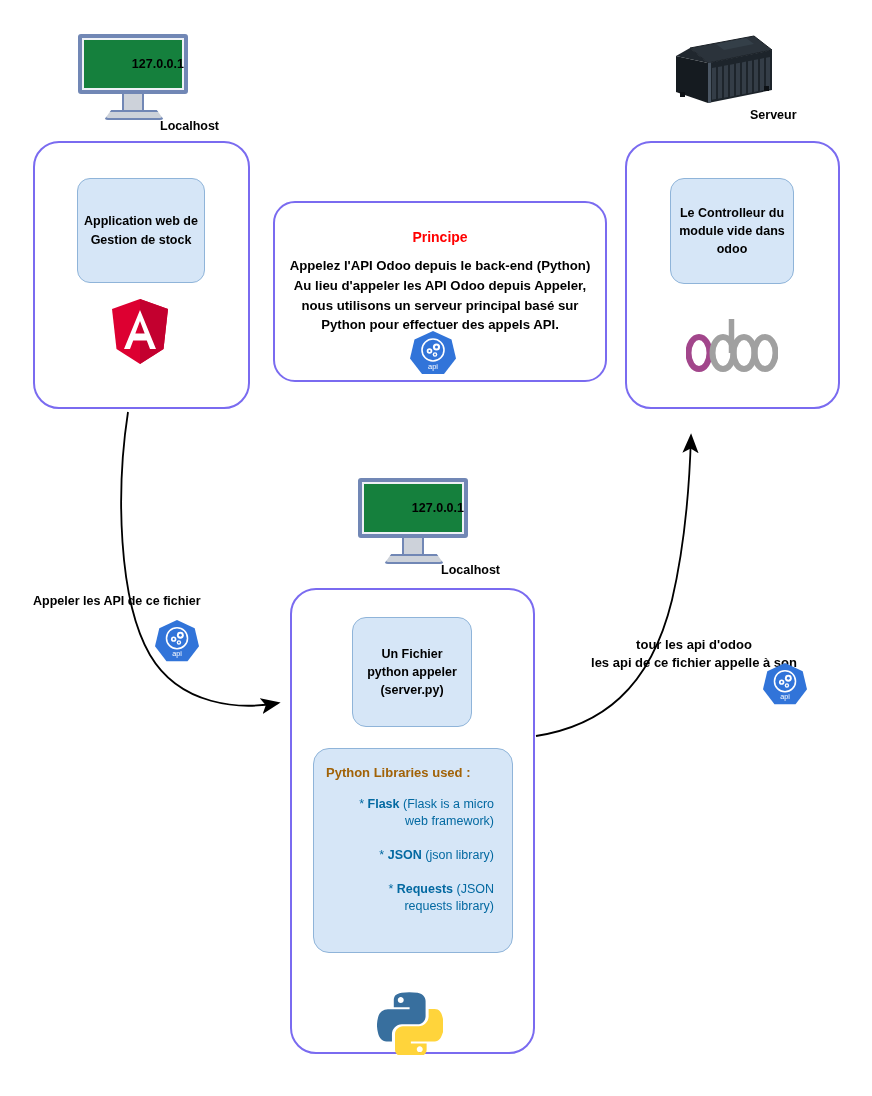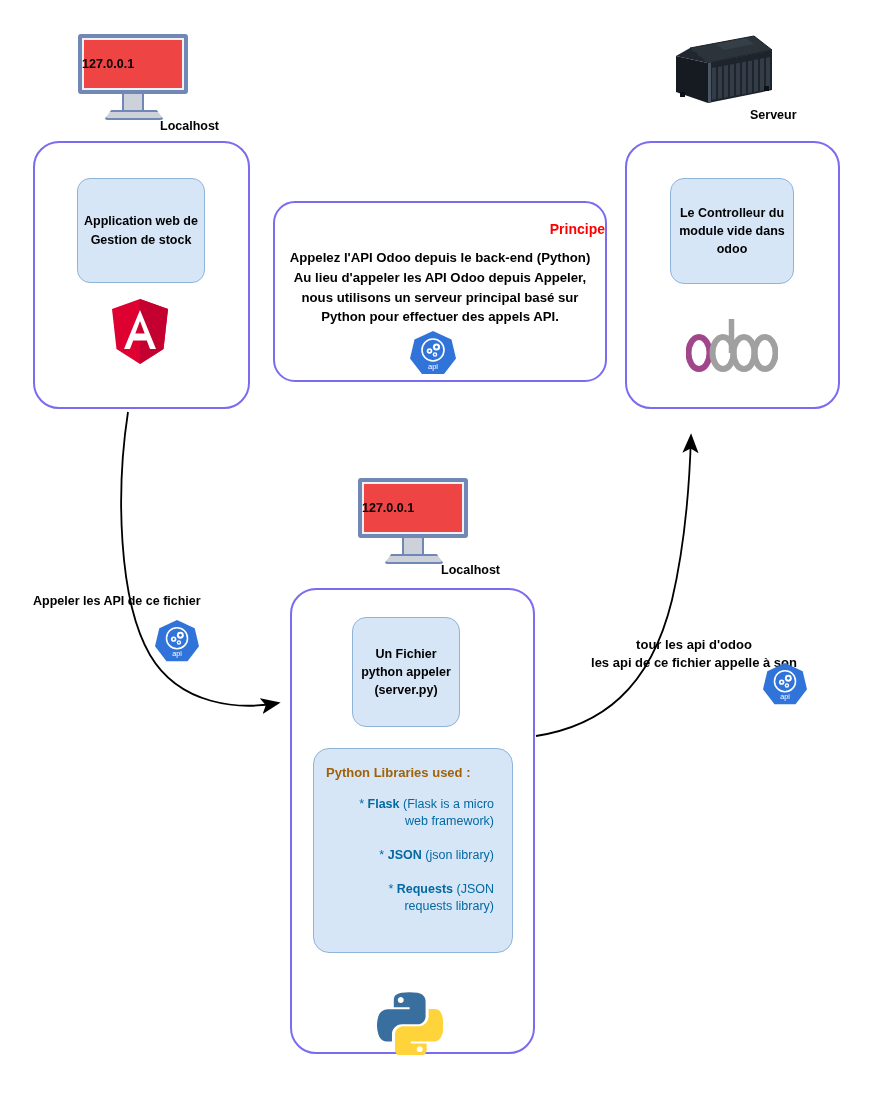--- a/index.html
+++ b/index.html
@@ -53,25 +53,25 @@
 
   
   .principe-box {
     position: absolute;
     box-sizing: border-box;
     border: 2px solid #7a6bf0;
     border-radius: 22px;
     background: #ffffff;
   }
   .principe-title {
-    text-align: right;
+    text-align: center;
     color: #ff0000;
     font-weight: bold;
     font-size: 14px;
-    margin-top: 18px;
+    margin-top: 26px;
   }
   .principe-body {
     text-align: center;
     font-weight: bold;
     font-size: 13.2px;
     line-height: 1.5;
     margin-top: 11px;
     padding: 0 12px;
     color: #000000;
   }
@@ -121,25 +121,25 @@
   
   .monitor {
     position: absolute;
   }
   .monitor .screen {
     position: absolute;
     left: 0; top: 0;
     box-sizing: border-box;
     border: 4px solid #7187b5;
     border-radius: 3px;
-    background: #ef4444;
+    background: #15803d;
     box-shadow: inset 0 0 0 2px #eef1f6;
     display: flex;
     align-items: center;
-    justify-content: flex-start;
+    justify-content: flex-end;
   }
   .monitor .screen span {
     font-weight: bold;
     font-size: 12.5px;
     color: #000000;
   }
   .monitor .neck {
     position: absolute;
     background: #cdd2da;
     border-left: 2px solid #7187b5;
@@ -282,21 +282,21 @@
       <span>127.0.0.1</span>
     </div>
     <div class="neck" style="left:44px; top:60px; width:22px; height:16px;"></div>
     <div class="base" style="left:26px; top:76px; width:60px; height:10px; border-radius:0 0 4px 4px;
          clip-path: polygon(12% 0, 88% 0, 100% 100%, 0% 100%);"></div>
   </div>
   <div class="label" style="left:441px; top:563px;">Localhost</div>
 
   <div class="outer-box" style="left:290px; top:588px; width:245px; height:466px;">
   </div>
-  <div class="inner-box" style="left:352px; top:617px; width:108px; height:110px;">
+  <div class="inner-box" style="left:352px; top:617px; width:120px; height:110px;">
     <span>Un  Fichier python appeler (server.py)</span>
   </div>
 
   <div class="libs-box" style="left:313px; top:748px; width:200px; height:205px;">
     <div class="libs-title">Python Libraries used :</div>
     <div class="lib-item">
       <span>*</span>
       <b>Flask</b>
       <span>(Flask is a micro web framework)</span>
     </div>

